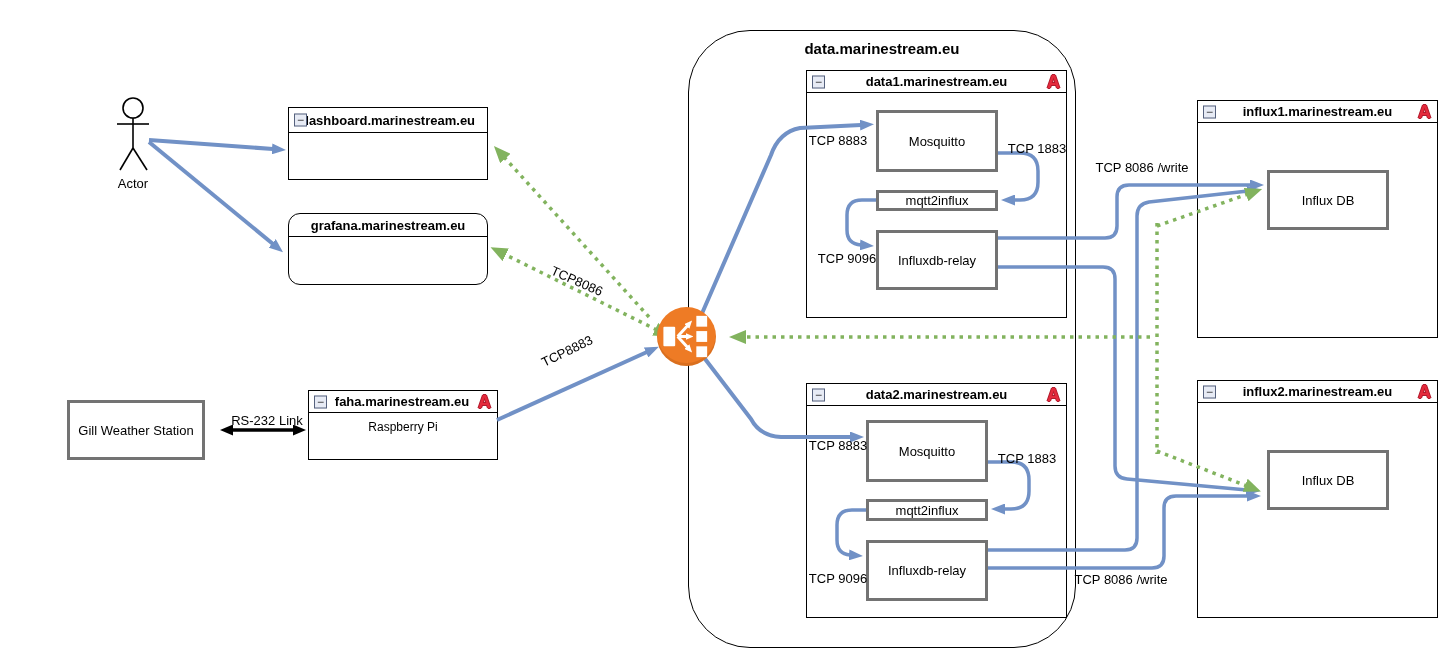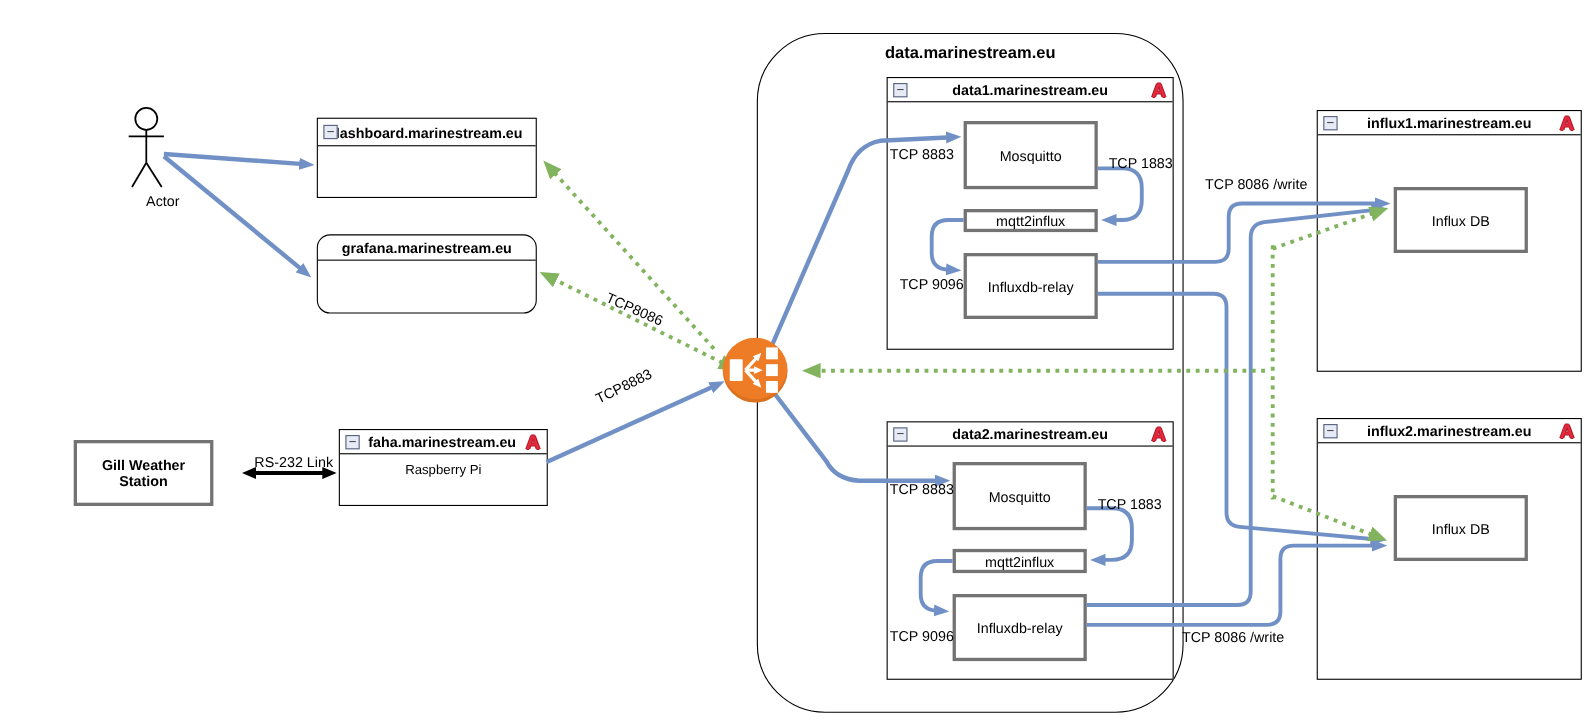--- a/index.html
+++ b/index.html
@@ -41,36 +41,36 @@
     <svg width="70" height="85" viewBox="0 0 70 85">
       <g stroke="#000" stroke-width="1.6" fill="none">
         <circle cx="33" cy="18" r="10"></circle>
         <line x1="33" y1="28" x2="33" y2="58"></line>
         <line x1="17" y1="34" x2="49" y2="34"></line>
         <line x1="33" y1="58" x2="20" y2="80"></line>
         <line x1="33" y1="58" x2="47" y2="80"></line>
       </g>
     </svg>
   </div>
-  <div class="lbl" style="left:148px;top:183px;">Actor</div>
+  <div class="lbl" style="left:133px;top:183px;">Actor</div>
 
   <div class="box" style="left:288px;top:107px;width:200px;height:73px;">
     <div class="hdr" style="height:25px;">
       <span class="collapse">−</span>
       <span>dashboard.marinestream.eu</span>
     </div>
   </div>
 
   <div class="box" style="left:288px;top:213px;width:200px;height:72px;border-radius:12px;">
     <div class="hdr" style="height:23px;">
       <span>grafana.marinestream.eu</span>
     </div>
   </div>
 
-  <div class="plainbox" style="left:67px;top:400px;width:127px;height:60px;font-weight:bold;">
+  <div class="plainbox" style="left:67px;top:400px;width:138px;height:60px;">
     <span>Gill Weather Station</span>
   </div>
 
   <div class="box" style="left:308px;top:390px;width:190px;height:70px;">
     <div class="hdr" style="height:22px;">
       <span class="collapse">−</span>
       <span style="margin-right:2px;">faha.marinestream.eu</span>
       <span class="alogo">A</span>
     </div>
     <div style="text-align:center;font-size:12px;padding-top:7px;">Raspberry Pi</div>

